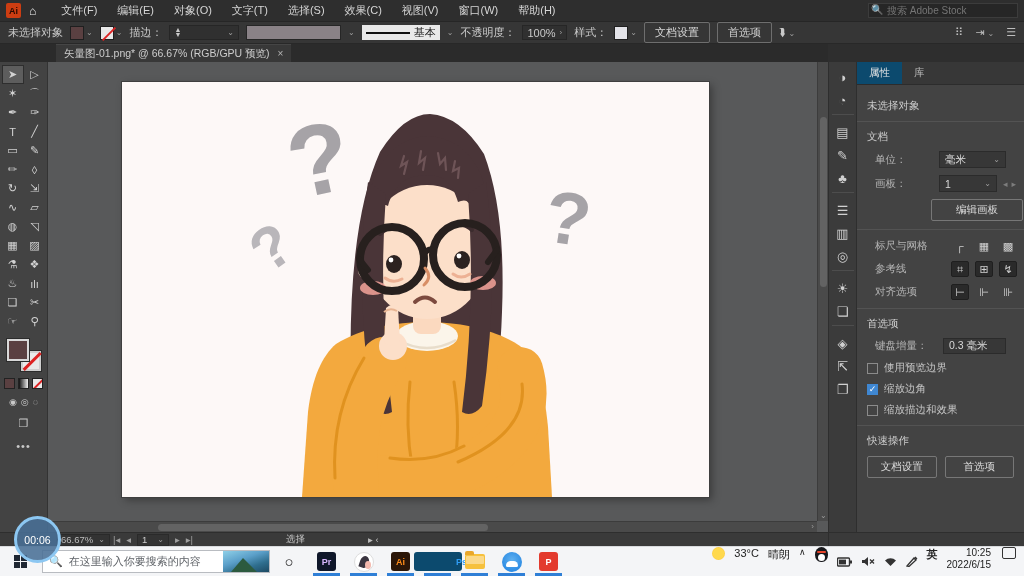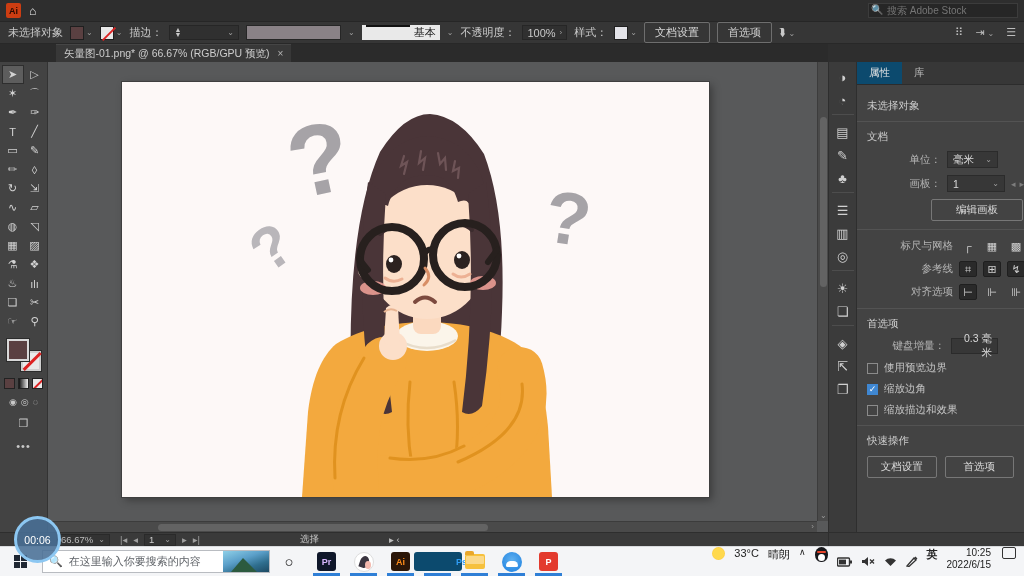--- a/index.html
+++ b/index.html
@@ -21,21 +21,21 @@
   .winctl span { width:26px; text-align:center; color:#cfcfcf; font-size:10px; padding:2px 0; }
 
   
   .controlbar { position:absolute; top:22px; left:0; right:0; height:22px; background:#363636; border-bottom:1px solid #282828; display:flex; align-items:center; gap:7px; padding:0 8px; color:#c9c9c9; }
   .swatch { width:14px; height:14px; border:1px solid #1f1f1f; position:relative; }
   .swatch.none { background:#e8e8e8; }
   .swatch.none::after { content:""; position:absolute; left:-1px; top:6px; width:18px; height:2px; background:#d22; transform:rotate(-45deg); }
   .dd { font-size:8px; color:#9f9f9f; }
   .mini-field { height:15px; background:#303030; border:1px solid #262626; display:flex; align-items:center; padding:0 4px; gap:4px; }
   .profile-dd { width:95px; height:15px; background:#8a8287; border:1px solid #262626; }
-  .brush-dd { width:78px; height:15px; background:#e9e9e9; color:#222; display:flex; align-items:flex-start; padding:0 4px; gap:4px; }
+  .brush-dd { width:78px; height:15px; background:#e9e9e9; color:#222; display:flex; align-items:center; padding:0 4px; gap:4px; }
   .brush-dd .line { flex:1; height:2px; background:#111; }
   .cb-btn { border:1px solid #6e6e6e; padding:2px 10px; border-radius:2px; color:#d6d6d6; }
   .cbar-right { margin-left:auto; display:flex; gap:12px; align-items:center; color:#bdbdbd; }
 
   
   .tabbar { position:absolute; top:44px; left:0; right:196px; height:18px; background:#2b2b2b; display:flex; align-items:flex-end; padding-left:56px; }
   .doc-tab { background:#383838; color:#cdcdcd; height:18px; display:flex; align-items:center; gap:8px; padding:0 8px; font-size:10.5px; border-top:1px solid #454545;}
   .doc-tab .close { color:#b5b5b5; font-size:10px; }
 
   
@@ -75,39 +75,39 @@
   .dock .dsep { width:22px; height:5px; border-top:1px solid #4d4d4d; margin:2px 0; }
 
   
   .props { position:absolute; top:62px; right:0; width:168px; bottom:44px; background:#434343; border-left:1px solid #2e2e2e; font-size:10.5px; }
   .ptabs { display:flex; background:#373737; border-bottom:1px solid #2c2c2c; }
   .ptab { padding:4px 12px; color:#b9b9b9; }
   .ptab.active { background:#0c4a6e; color:#e4e4e4; }
   .pbody { padding:8px 10px; }
   .psec-title { color:#cdcdcd; margin:6px 0; }
   .pdivider { border-top:1px solid #535353; margin:8px -10px; }
-  .prow { display:flex; align-items:center; margin:7px 16px; gap:6px;text-align:right; }
+  .prow { display:flex; align-items:center; margin:7px 8px; gap:6px; }
   .plabel { color:#b5b5b5; width:58px; flex:none; }
   .pselect { flex:1; height:17px; background:#373737; border:1px solid #2b2b2b; display:flex; align-items:center; justify-content:space-between; padding:0 5px; color:#dadada; }
   .pselect-sm { width:58px; flex:none; }
   .nav-arrows { color:#7d7d7d; font-size:9px; letter-spacing:4px; }
   .pbtn { border:1px solid #777; border-radius:2px; color:#dcdcdc; text-align:center; padding:3px 0; }
   .edit-ab { margin-left:64px; width:92px; }
   .ibtns { display:flex; gap:6px; margin-left:auto; }
   .ibtn { width:18px; height:16px; display:flex; align-items:center; justify-content:center; color:#d0d0d0; font-size:11px; border-radius:2px; }
   .ibtn.pressed { background:#2a2a2a; border:1px solid #1f1f1f; }
   .kbd-field { width:66px; height:16px; background:#373737; border:1px solid #2b2b2b; color:#d8d8d8; padding:0 5px; display:flex; align-items:center; }
   .cbrow { display:flex; align-items:center; gap:6px; margin:7px 0; color:#c4c4c4; }
   .cbox { width:11px; height:11px; border:1px solid #8b8b8b; background:transparent; display:flex; align-items:center; justify-content:center; font-size:9px; color:#fff; }
   .cbox.checked { background:#3f87d2; border-color:#3f87d2; }
   .quick-btns { display:flex; gap:8px; margin-top:8px; }
   .quick-btns .pbtn { flex:1; }
 
   
-  .statusbar { position:absolute; left:0; right:196px; bottom:30px; height:14px; background:#3a3a3a; border-top:1px solid #2e2e2e; display:flex; align-items:center; gap:10px; padding-left:56px; color:#bdbdbd; font-size:9.5px; }
+  .statusbar { position:absolute; left:0; right:196px; bottom:30px; height:14px; background:#3a3a3a; border-top:1px solid #2e2e2e; display:flex; align-items:center; gap:3px; padding-left:56px; color:#bdbdbd; font-size:9.5px; }
   .sb-zoom { display:flex; gap:5px; align-items:center; background:#333; border:1px solid #2a2a2a; padding:0 4px; height:12px; }
   .sb-nav { display:flex; gap:6px; align-items:center; color:#9f9f9f; }
   .sb-abfield { background:#333; border:1px solid #2a2a2a; height:12px; display:flex; align-items:center; gap:10px; padding:0 4px; color:#cfcfcf; }
   .sb-status { margin-left:90px; color:#c7c7c7; }
   .props-footer { position:absolute; right:0; bottom:30px; height:14px; width:196px; background:#3a3a3a; border-top:1px solid #2e2e2e; border-left:1px solid #2e2e2e;}
 
   
   .taskbar { position:absolute; left:0; right:0; bottom:0; height:30px; background:#f4f5f7; border-top:1px solid #d8dadd; display:flex; align-items:stretch; }
   .start { width:42px; display:flex; align-items:center; justify-content:center; }
   .winlogo { width:14px; height:14px; display:grid; grid-template-columns:6px 6px; grid-template-rows:6px 6px; gap:1px; }
@@ -143,20 +143,31 @@
   .recbadge { position:absolute; left:14px; top:516px; width:47px; height:47px; border-radius:50%; background:rgba(73,112,150,.88); border:3px solid #8cc7f2; color:#fff; display:flex; align-items:center; justify-content:center; font-size:10.5px; z-index:10; }
 </style>
 </head>
 <body>
 
 <div class="screen">
 
   <div class="titlebar">
     <div class="ai-logo">Ai</div>
     <div class="home-ico">⌂</div>
+    <div class="menus" id="menu-list">
+        <span class="menu-item">文件(F)</span>
+        <span class="menu-item">编辑(E)</span>
+        <span class="menu-item">对象(O)</span>
+        <span class="menu-item">文字(T)</span>
+        <span class="menu-item">选择(S)</span>
+        <span class="menu-item">效果(C)</span>
+        <span class="menu-item">视图(V)</span>
+        <span class="menu-item">窗口(W)</span>
+        <span class="menu-item">帮助(H)</span>
+      </div>
     <div class="tb-right">
       <div class="workspace">
         <span>传统基本功能</span>
         <span class="dd">⌄</span>
       </div>
       <div class="search-wrap">
         <span class="mag">🔍</span>
         <input class="stock-search" placeholder="搜索 Adobe Stock" style="">
       </div>
       <div class="winctl">

